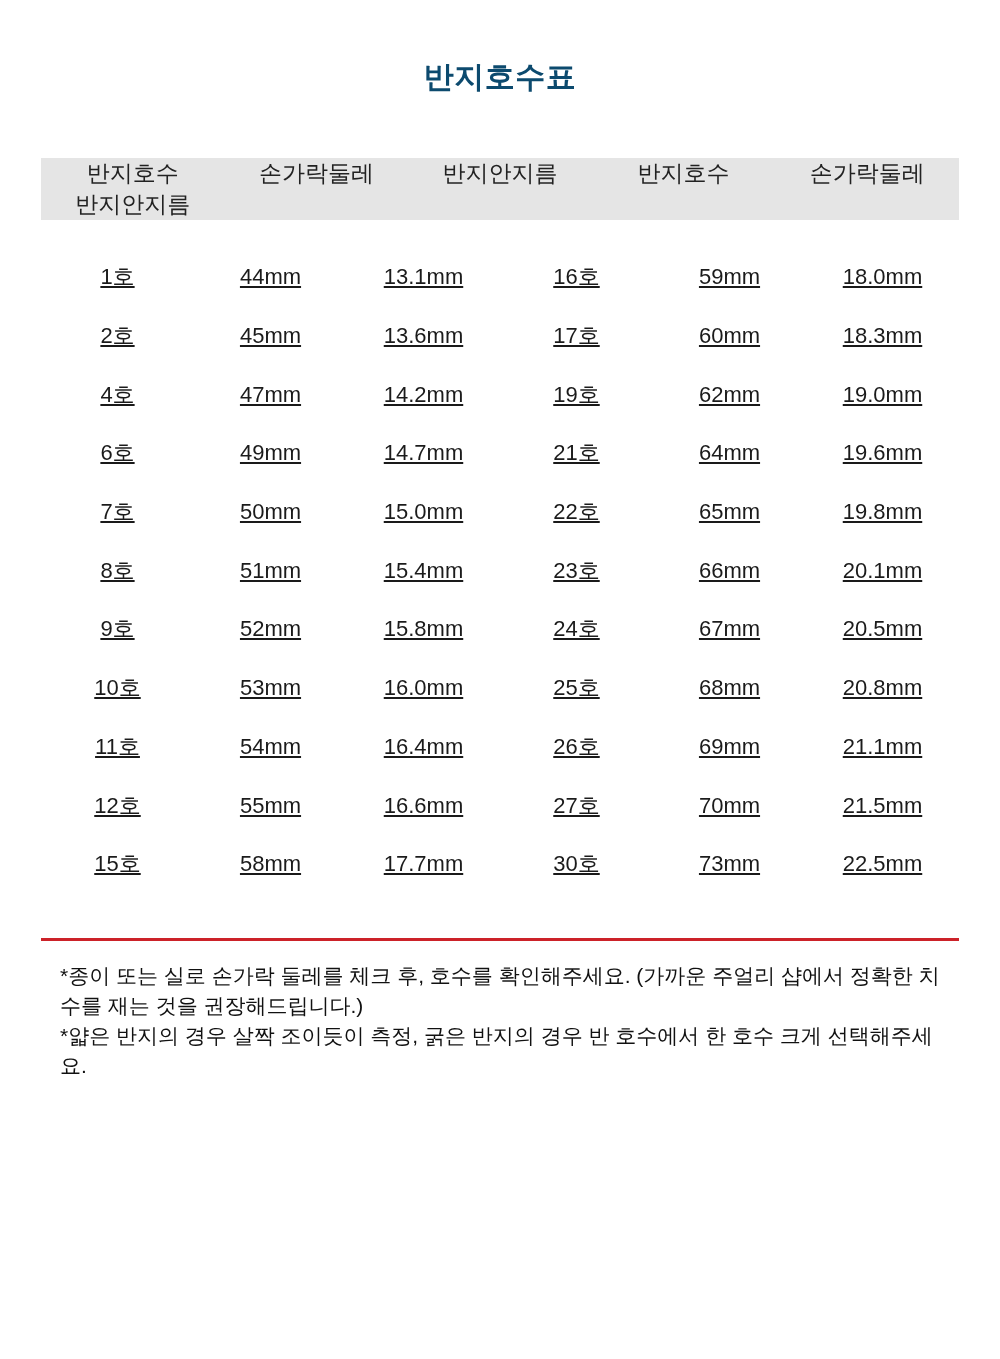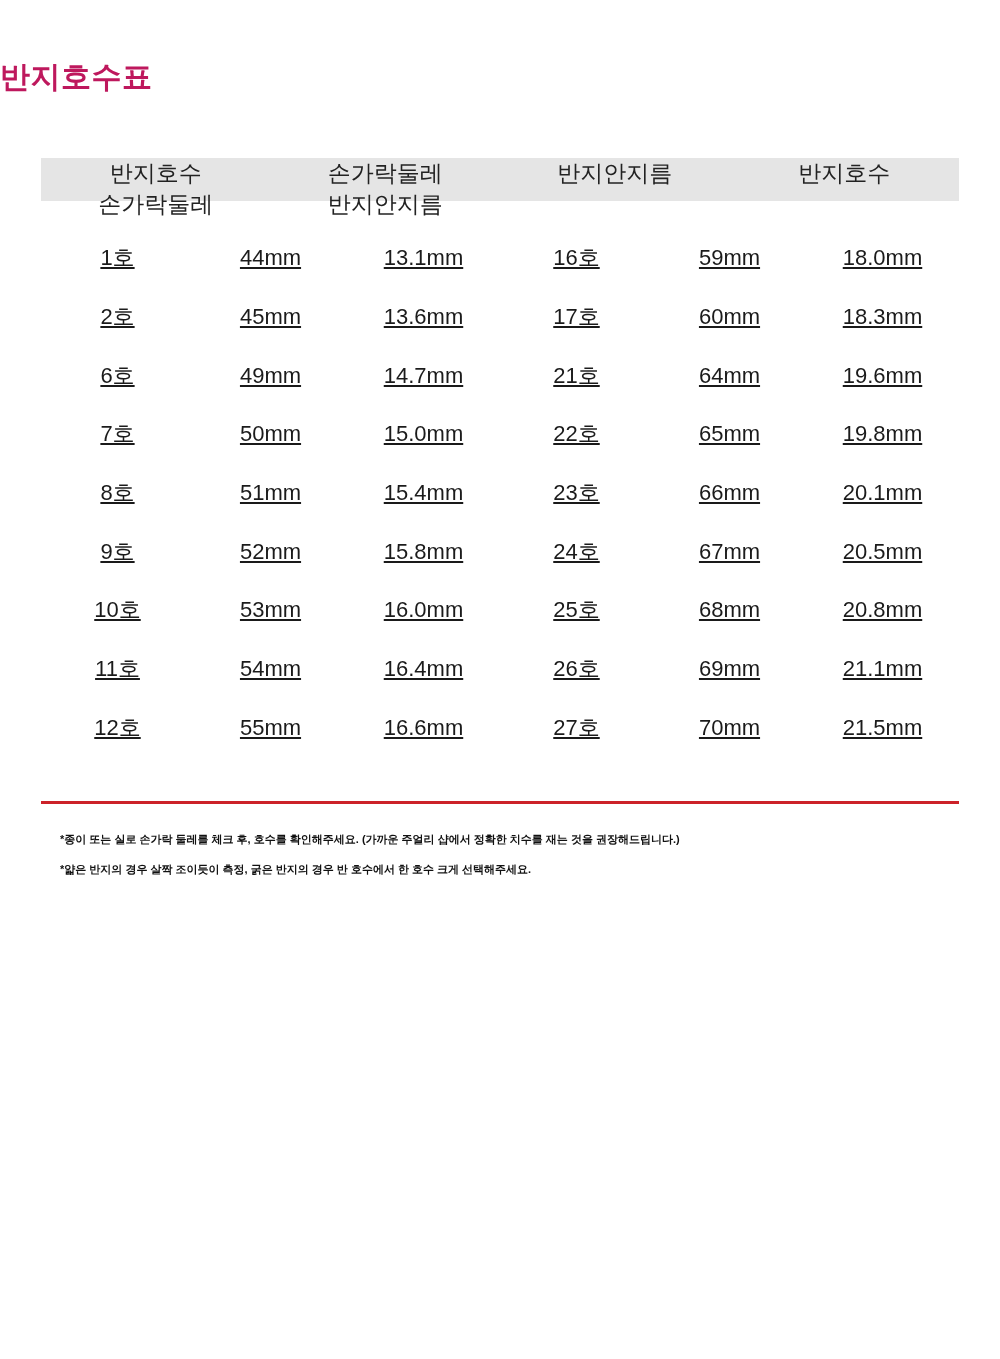--- a/index.html
+++ b/index.html
@@ -12,33 +12,34 @@
     position: relative;
     width: 1000px;
     height: 1359px;
     background: #ffffff;
     overflow: hidden;
     color: #1a1a1a;
   }
   .title {
     margin: 0;
     padding-top: 57px;
+    text-align: center;
     font-size: 30px;
     font-weight: 700;
     letter-spacing: 0.5px;
-    color: #be185d;
+    color: #0c4a6e;
   }
   .size-table {
     margin: 60px 41px 0 41px;
   }
   .thead {
     display: grid;
-    grid-template-columns: repeat(4, 1fr);
+    grid-template-columns: repeat(5, 1fr);
     background: #e5e5e5;
-    height: 43px;
+    height: 62px;
     align-items: center;
     text-align: center;
     font-size: 23px;
     color: #222222;
   }
   .tbody {
     margin-top: 28px;
     text-decoration: underline;
   }
   .tr {
@@ -50,24 +51,23 @@
     font-size: 22px;
     color: #1b1b1b;
   }
   .divider {
     height: 3px;
     margin: 44px 41px 0 41px;
   }
   .notes {
     margin: 20px 41px 0 41px;
     padding-left: 19px;
-    font-size: 11px;
+    font-size: 21px;
     line-height: 30px;
     color: #111111;
-    font-weight: bold;
   }
   .notes p { margin: 0; }
 </style>
 </head>
 <body>
 
 <div class="page">
 
   <h1 class="title">반지호수표</h1>
 
@@ -89,20 +89,28 @@
           <div class="td">59mm</div>
           <div class="td">18.0mm</div>
         </div>
         <div class="tr">
           <div class="td">2호</div>
           <div class="td">45mm</div>
           <div class="td">13.6mm</div>
           <div class="td">17호</div>
           <div class="td">60mm</div>
           <div class="td">18.3mm</div>
+        </div>
+        <div class="tr">
+          <div class="td">4호</div>
+          <div class="td">47mm</div>
+          <div class="td">14.2mm</div>
+          <div class="td">19호</div>
+          <div class="td">62mm</div>
+          <div class="td">19.0mm</div>
         </div>
         <div class="tr">
           <div class="td">6호</div>
           <div class="td">49mm</div>
           <div class="td">14.7mm</div>
           <div class="td">21호</div>
           <div class="td">64mm</div>
           <div class="td">19.6mm</div>
         </div>
         <div class="tr">
@@ -146,20 +154,28 @@
           <div class="td">21.1mm</div>
         </div>
         <div class="tr">
           <div class="td">12호</div>
           <div class="td">55mm</div>
           <div class="td">16.6mm</div>
           <div class="td">27호</div>
           <div class="td">70mm</div>
           <div class="td">21.5mm</div>
         </div>
+        <div class="tr">
+          <div class="td">15호</div>
+          <div class="td">58mm</div>
+          <div class="td">17.7mm</div>
+          <div class="td">30호</div>
+          <div class="td">73mm</div>
+          <div class="td">22.5mm</div>
+        </div>
       </div>
   </div>
 
   <div class="divider" style="background: rgb(204, 34, 41);"></div>
 
   <div class="notes">
     <p>*종이 또는 실로 손가락 둘레를 체크 후, 호수를 확인해주세요. (가까운 주얼리 샵에서 정확한 치수를 재는 것을 권장해드립니다.)</p>
     <p>*얇은 반지의 경우 살짝 조이듯이 측정, 굵은 반지의 경우 반 호수에서 한 호수 크게 선택해주세요.</p>
   </div>
 

